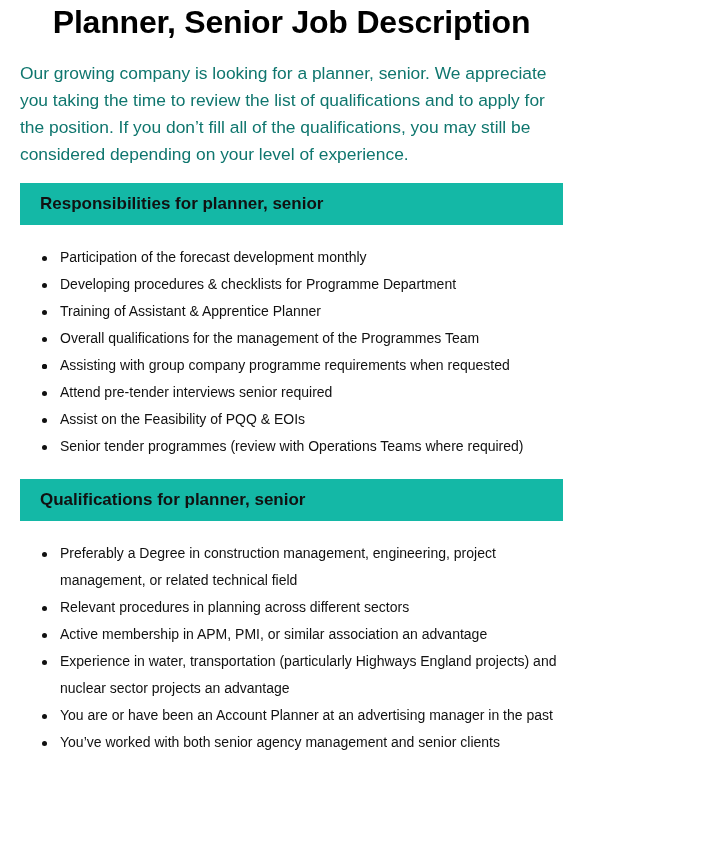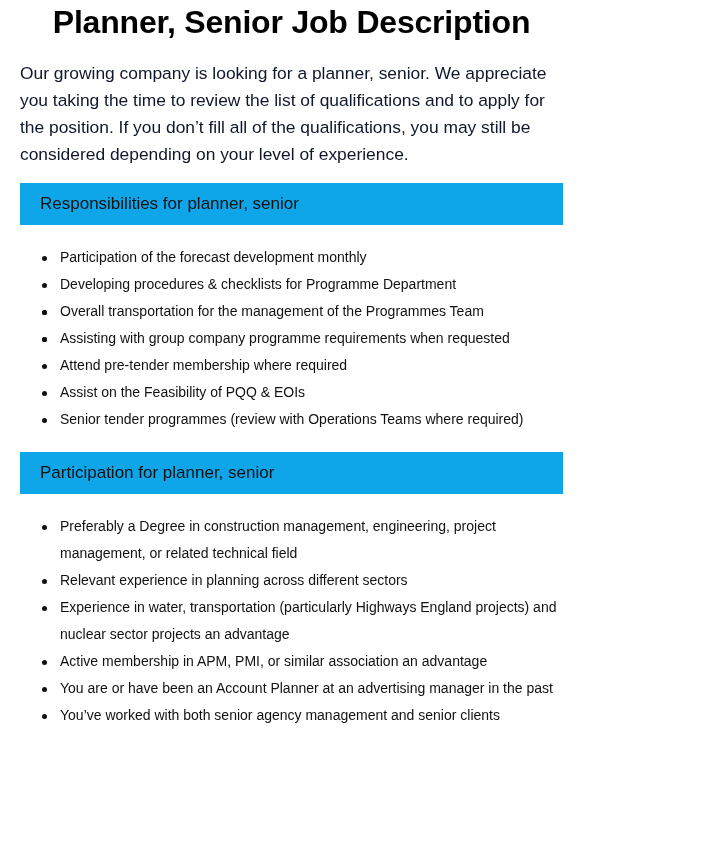--- a/index.html
+++ b/index.html
@@ -26,32 +26,32 @@
       line-height: 40px;
       font-weight: bold;
       text-align: center;
       letter-spacing: -0.2px;
       color: #000000;
     }
     .intro {
       margin: 18px 0 0 0;
       font-size: 17.4px;
       line-height: 27px;
-      color: #0f172a;
+      color: #0f766e;
     }
     .section-header {
       margin-top: 15px;
-      background: #0ea5e9;
+      background: #14b8a6;
       height: 42px;
       box-sizing: border-box;
       padding: 0 20px;
       display: flex;
       align-items: center;
       font-size: 17px;
-      font-weight: normal;
+      font-weight: bold;
       color: #111111;
     }
     .bullet-list {
       list-style: none;
       margin: 19px 0 0 0;
       padding: 0;
     }
     .bullet-list li {
       position: relative;
       padding-left: 40px;
@@ -76,33 +76,33 @@
 <div class="page">
   <h1 class="title">Planner, Senior Job Description</h1>
   <p class="intro">Our growing company is looking for a planner, senior. We appreciate you taking the time to review the list of qualifications and to apply for the position. If you don’t fill all of the qualifications, you may still be considered depending on your level of experience.</p>
 
   <div class="section-header">
     <span>Responsibilities for planner, senior</span>
   </div>
   <ul class="bullet-list">
     <li><span class="dot"></span><span>Participation of the forecast development monthly</span></li>
     <li><span class="dot"></span><span>Developing procedures &amp; checklists for Programme Department</span></li>
-    <li><span class="dot"></span></li>
-    <li><span class="dot"></span><span>Overall transportation for the management of the Programmes Team</span></li>
+    <li><span class="dot"></span><span>Training of Assistant &amp; Apprentice Planner</span></li>
+    <li><span class="dot"></span><span>Overall qualifications for the management of the Programmes Team</span></li>
     <li><span class="dot"></span></li>
     <li><span class="dot"></span><span>Assisting with group company programme requirements when requested</span></li>
-    <li><span class="dot"></span><span>Attend pre-tender membership where required</span></li>
+    <li><span class="dot"></span><span>Attend pre-tender interviews senior required</span></li>
     <li><span class="dot"></span><span>Assist on the Feasibility of PQQ &amp; EOIs</span></li>
     <li><span class="dot"></span><span>Senior tender programmes (review with Operations Teams where required)</span></li>
   </ul>
 
   <div class="section-header section-qual">
-    <span>Participation for planner, senior</span>
+    <span>Qualifications for planner, senior</span>
   </div>
   <ul class="bullet-list">
     <li><span class="dot"></span><span>Preferably a Degree in construction management, engineering, project management, or related technical field</span></li>
-    <li><span class="dot"></span><span>Relevant experience in planning across different sectors</span></li>
+    <li><span class="dot"></span><span>Relevant procedures in planning across different sectors</span></li>
+    <li><span class="dot"></span><span>Active membership in APM, PMI, or similar association an advantage</span></li>
     <li><span class="dot"></span><span>Experience in water, transportation (particularly Highways England projects) and nuclear sector projects an advantage</span></li>
-    <li><span class="dot"></span><span>Active membership in APM, PMI, or similar association an advantage</span></li>
     <li><span class="dot"></span><span>You are or have been an Account Planner at an advertising manager in the past</span></li>
     <li><span class="dot"></span><span>You’ve worked with both senior agency management and senior clients</span></li>
   </ul>
 </div>
 
 </body></html>

